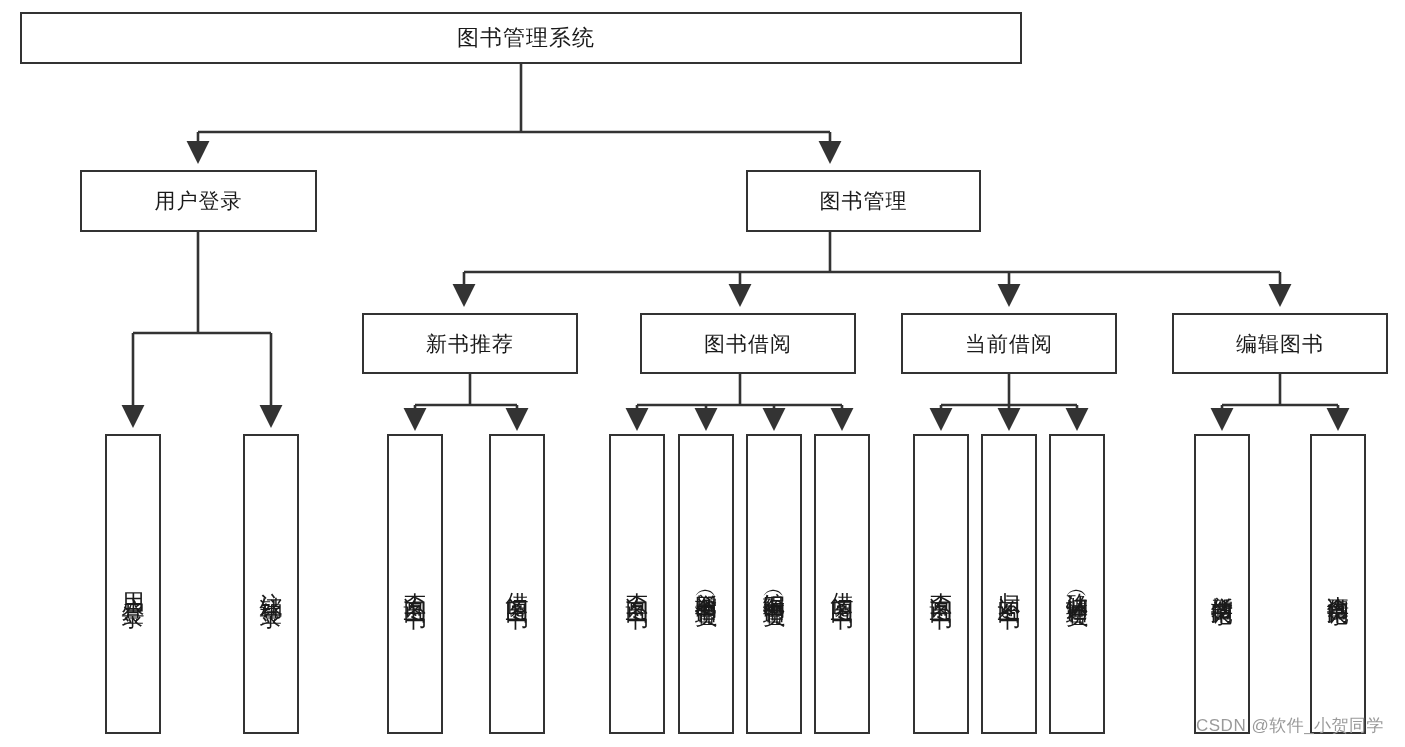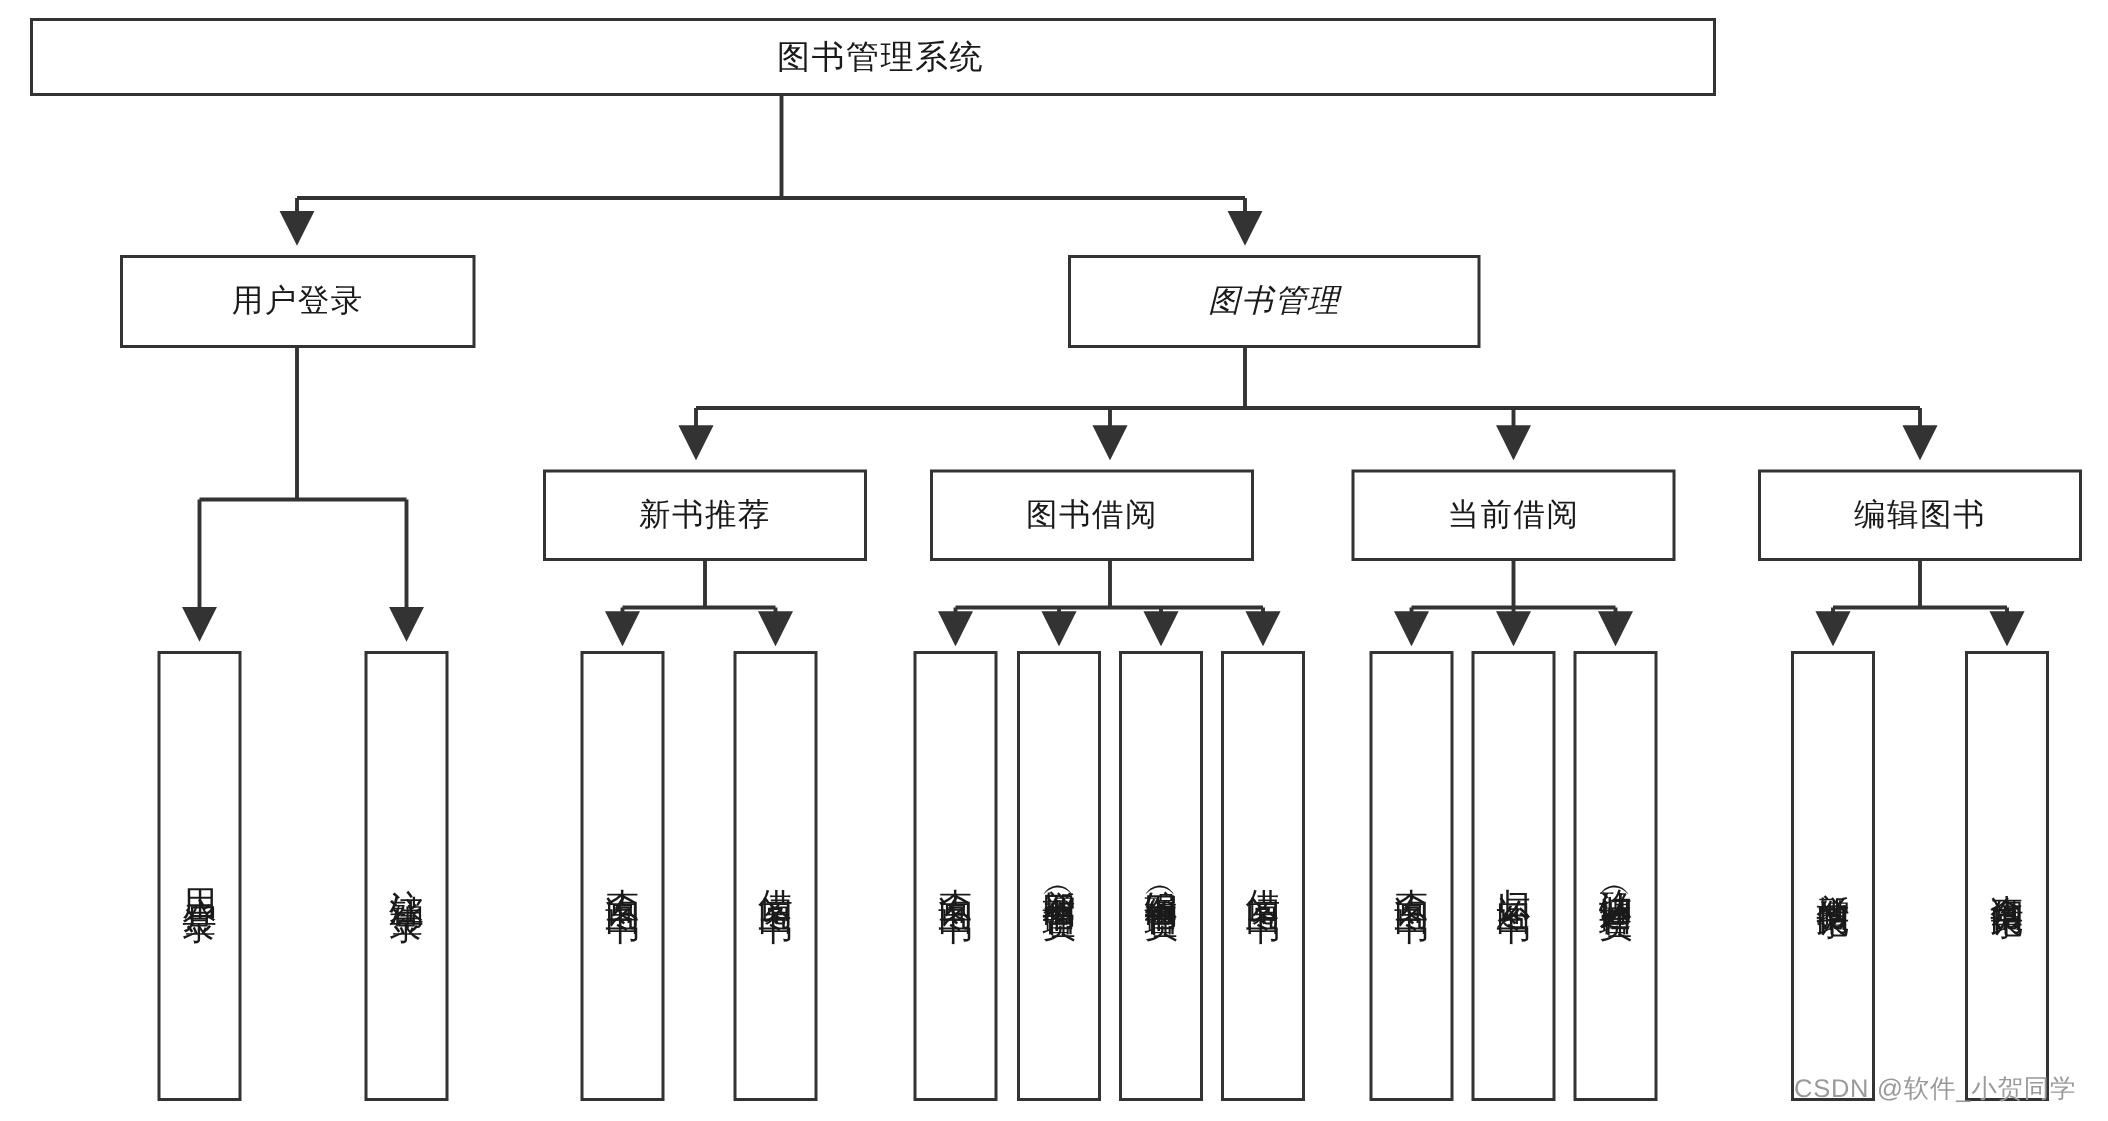--- a/index.html
+++ b/index.html
@@ -118,35 +118,35 @@
       <path d="M 1009 405 L 1009 427" marker-end="url(#arrow)"></path>
       <path d="M 1077 405 L 1077 427" marker-end="url(#arrow)"></path>
 
       <path d="M 1280 374 L 1280 405"></path>
       <path d="M 1222 405 L 1338 405"></path>
       <path d="M 1222 405 L 1222 427" marker-end="url(#arrow)"></path>
       <path d="M 1338 405 L 1338 427" marker-end="url(#arrow)"></path>
     </g>
   </svg>
 
-  <div class="node node-h node-root" style="left:20px; top:12px; width:1124px; height:52px;padding-left:10px;">
+  <div class="node node-h node-root" style="left:20px; top:12px; width:1002px; height:52px;padding-left:10px;">
     <span>图书管理系统</span>
   </div>
 
   <div class="node node-h" style="left:80px; top:170px; width:237px; height:62px;">
     <span>用户登录</span>
   </div>
-  <div class="node node-h" style="left:712px; top:170px; width:275px; height:62px;font-style:italic;">
+  <div class="node node-h" style="left:746px; top:170px; width:235px; height:62px;">
     <span>图书管理</span>
   </div>
 
   <div class="node node-h" style="left:362px; top:313px; width:216px; height:61px;justify-content:center;">
     <span>新书推荐</span>
   </div>
-  <div class="node node-h" style="left:620px; top:313px; width:216px; height:61px;">
+  <div class="node node-h" style="left:640px; top:313px; width:216px; height:61px;">
     <span>图书借阅</span>
   </div>
   <div class="node node-h" style="left:901px; top:313px; width:216px; height:61px;justify-content:center;">
     <span>当前借阅</span>
   </div>
   <div class="node node-h" style="left:1172px; top:313px; width:216px; height:61px;">
     <span>编辑图书</span>
   </div>
 
   <div class="node node-v" style="left:105px; top:434px; width:56px; height:300px;">

